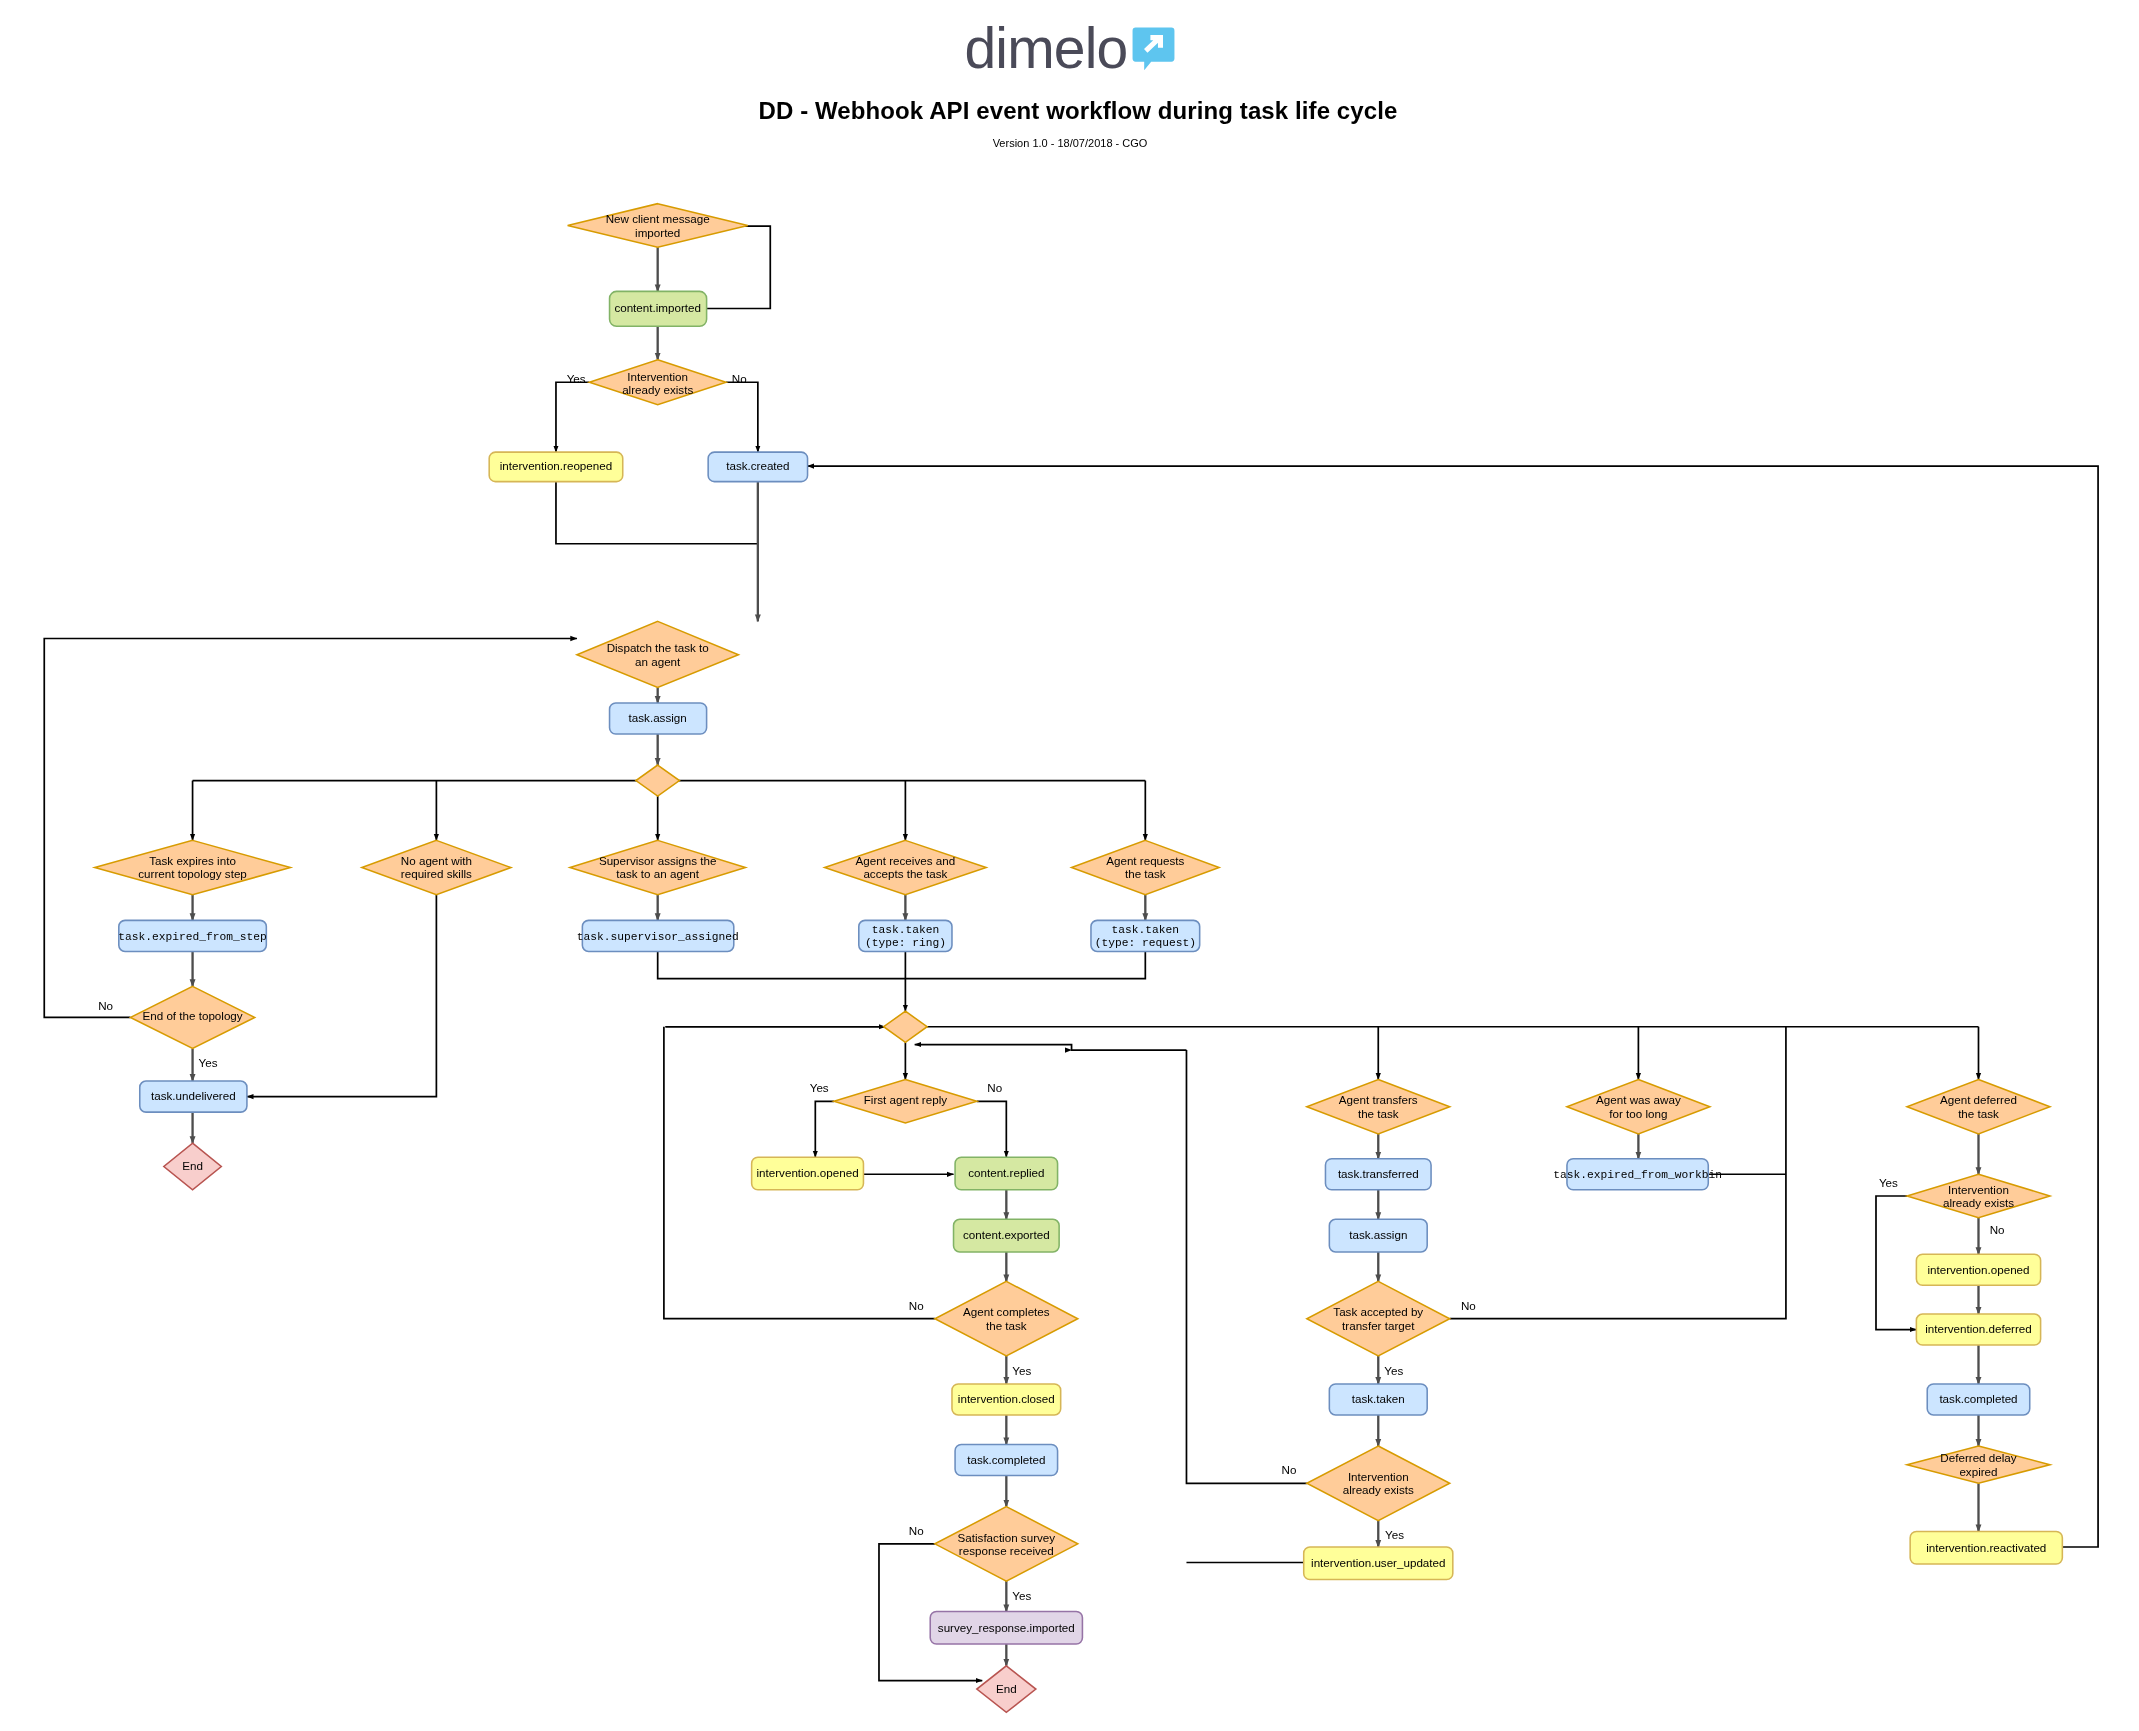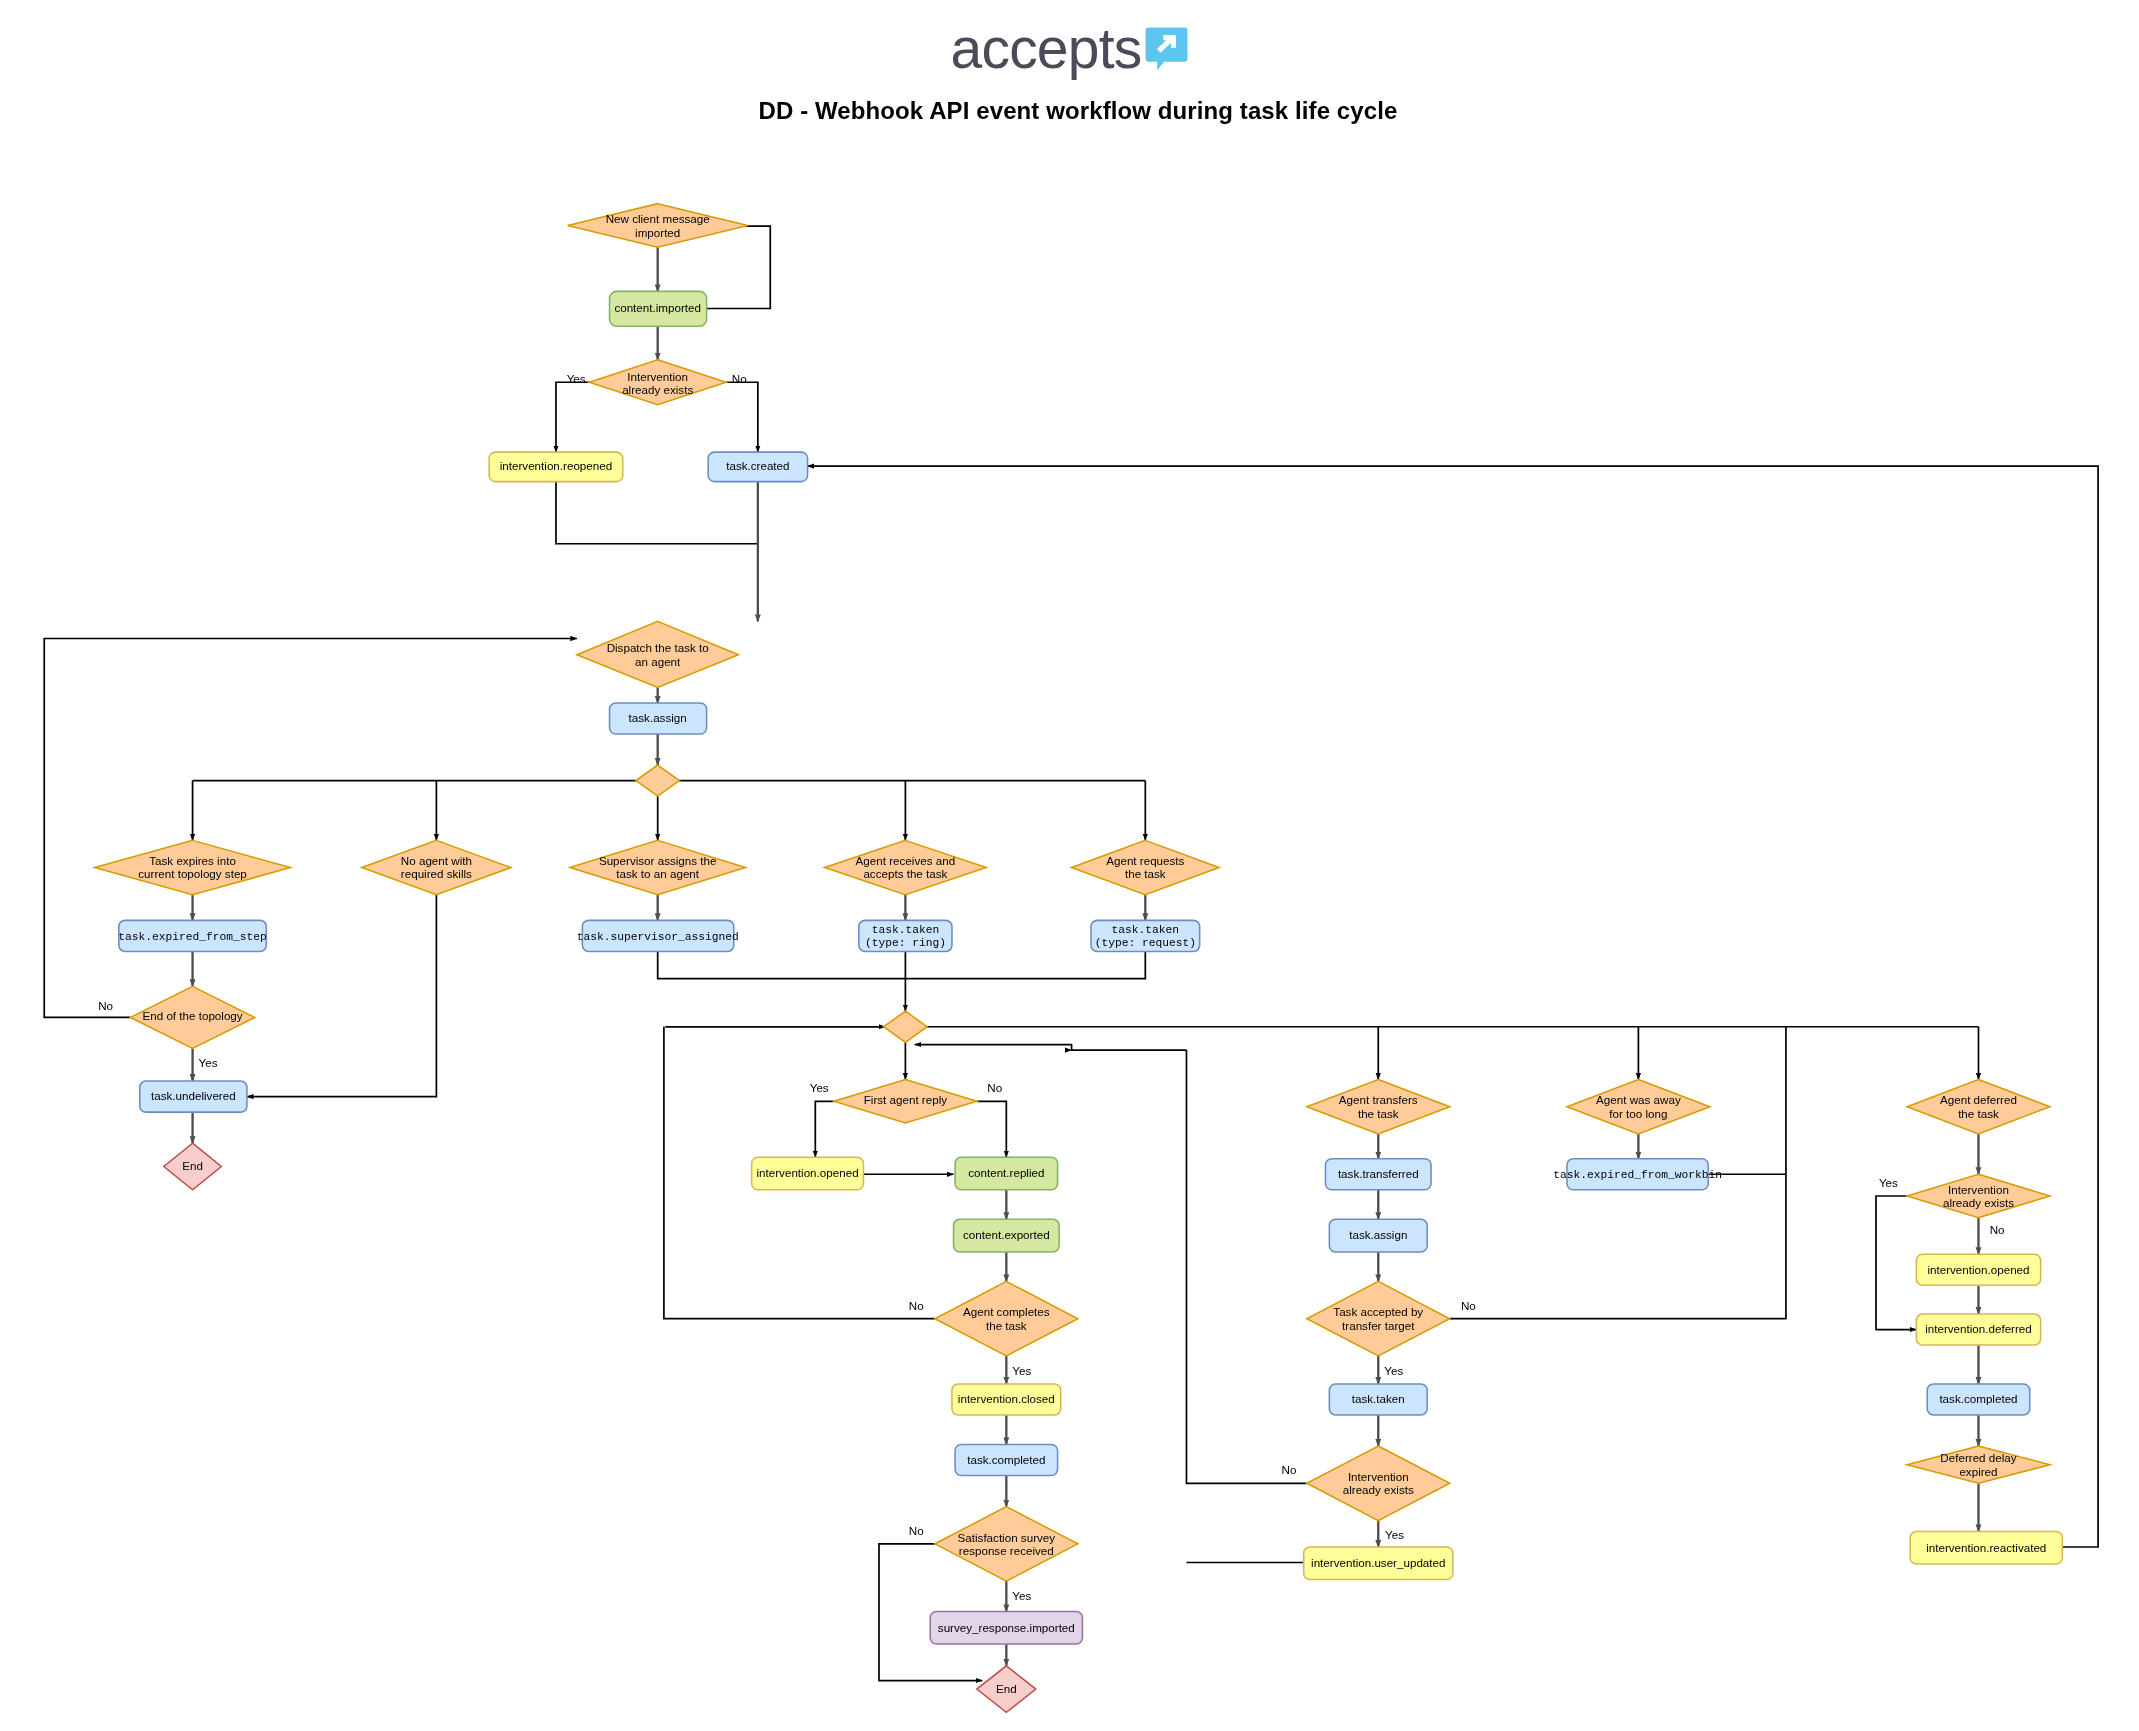--- a/index.html
+++ b/index.html
@@ -106,29 +106,30 @@
     dominant-baseline: middle;
   }
 </style>
 </head>
 <body>
 
 <div id="page">
 
   <div class="header">
     <div class="logo-wrap">
-      <span class="logo-word">accepts</span>
+      <span class="logo-word">dimelo</span>
       <span class="logo-mark">
         <svg width="45" height="45" viewBox="0 0 58 58" aria-hidden="true">
           <path d="M6 2 H52 A4 4 0 0 1 56 6 V42 A4 4 0 0 1 52 46 H26 L17 57 L17 46 H6 A4 4 0 0 1 2 42 V6 A4 4 0 0 1 6 2 Z" fill="#5ec5ef"></path>
           <path d="M19 32 L36 16 M25 15 H38 V28" stroke="#ffffff" stroke-width="6.5" fill="none" stroke-linecap="butt" stroke-linejoin="miter"></path>
         </svg>
       </span>
     </div>
     <div class="doc-title">DD - Webhook API event workflow during task life cycle</div>
+    <div class="doc-version">Version 1.0 - 18/07/2018 - CGO</div>
   </div>
 
   <svg id="flow-svg" viewBox="0 0 2756 2230">
     <defs>
       <marker id="arw" markerWidth="10" markerHeight="10" refX="8.5" refY="4" orient="auto" markerUnits="userSpaceOnUse">
         <path d="M0,0.6 L9,4 L0,7.4 z" fill="#000000"></path>
       </marker>
       <marker id="arwg" markerWidth="11" markerHeight="11" refX="9" refY="4.4" orient="auto" markerUnits="userSpaceOnUse">
         <path d="M0,0.6 L10,4.4 L0,8.2 z" fill="#4d4d4d"></path>
       </marker>

